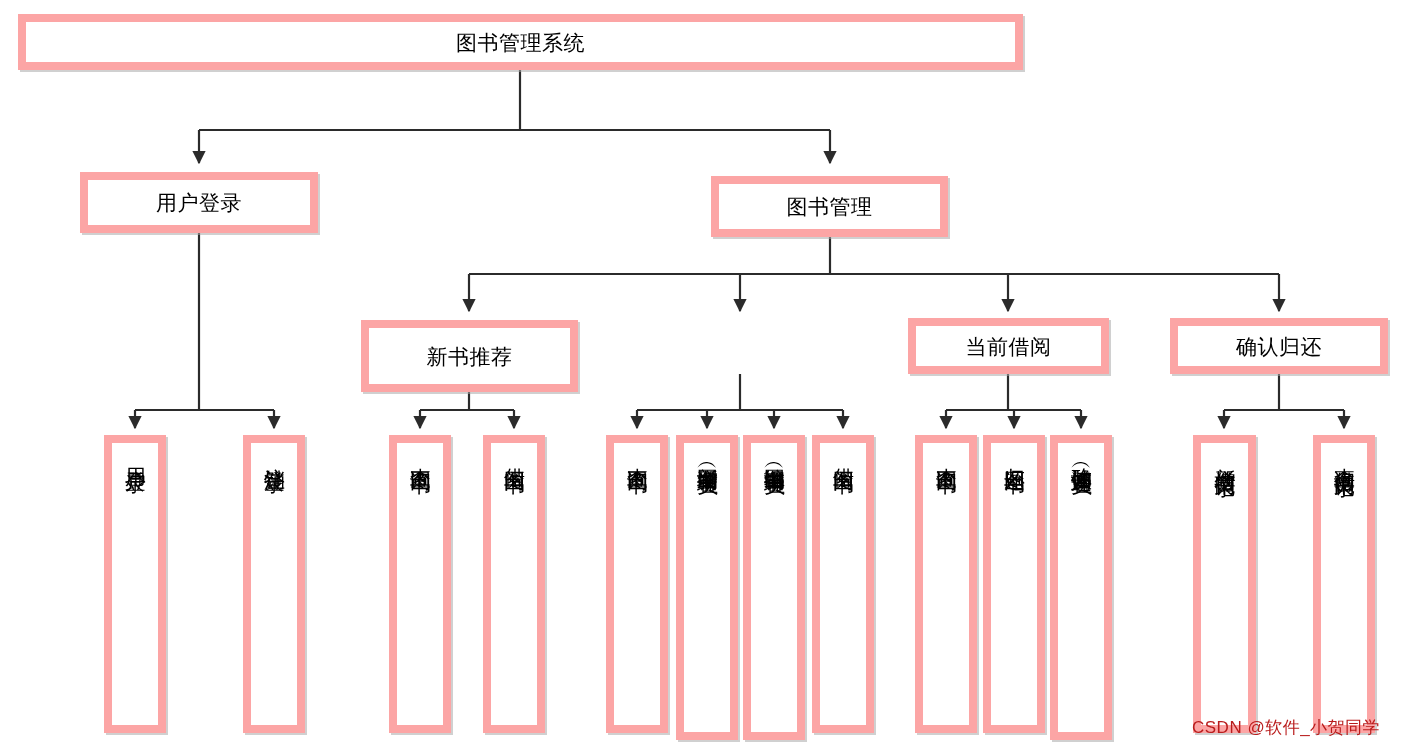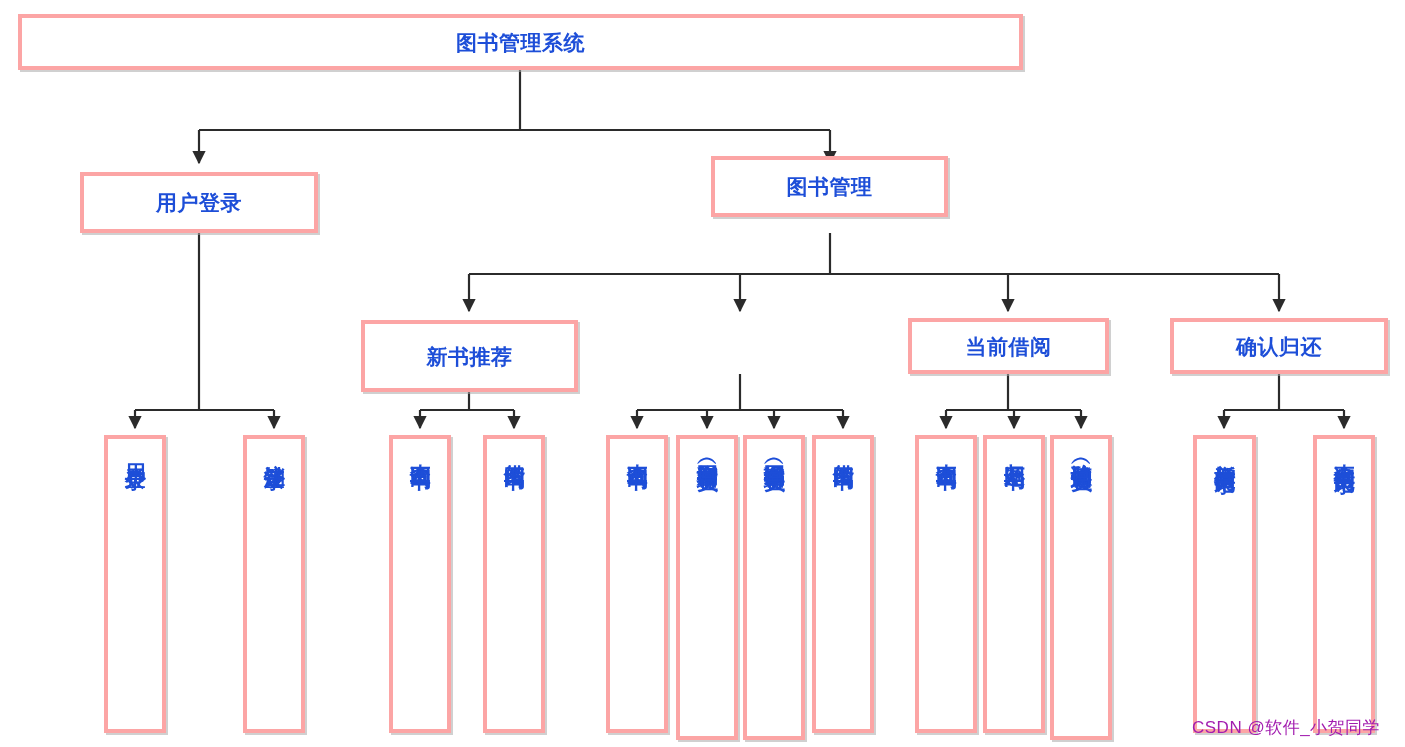--- a/index.html
+++ b/index.html
@@ -21,28 +21,27 @@
     position: absolute;
     left: 0;
     top: 0;
     width: 1405px;
     height: 747px;
     pointer-events: none;
   }
   .node {
     position: absolute;
     box-sizing: border-box;
-    border: 4px solid #fca5a5;
+    border: 8px solid #fca5a5;
     background: #ffffff;
     display: flex;
     align-items: center;
     justify-content: center;
-    color: #1d4ed8;
+    color: #000000;
     box-shadow: 2px 2px 0 rgba(170,170,170,0.55);
-    font-weight: bold;
   }
   .node .label {
     white-space: pre;
     letter-spacing: 0.5px;
   }
   .node.h .label {
     font-size: 21px;
     line-height: 1;
   }
   .node.v {
@@ -57,21 +56,21 @@
     line-height: 1.18;
     letter-spacing: 2px;
     white-space: nowrap;
   }
   .node.v.tall .label {
     letter-spacing: 1px;
   }
   .watermark {
     position: absolute;
     font-size: 17px;
-    color: #a21caf;
+    color: #b91c1c;
     white-space: nowrap;
     letter-spacing: 0.5px;
   }
 </style>
 </head>
 <body>
 
 <div id="canvas">
 
   <svg class="wires" viewBox="0 0 1405 747" xmlns="http://www.w3.org/2000/svg">
@@ -124,21 +123,21 @@
     </g>
   </svg>
 
   <div class="node h" style="left:18px; top:14px; width:1005px; height:56px;">
     <span class="label">图书管理系统</span>
   </div>
 
   <div class="node h" style="left:80px; top:172px; width:238px; height:61px;">
     <span class="label">用户登录</span>
   </div>
-  <div class="node h" style="left:711px; top:156px; width:237px; height:61px;">
+  <div class="node h" style="left:711px; top:176px; width:237px; height:61px;">
     <span class="label">图书管理</span>
   </div>
 
   <div class="node h" style="left:361px; top:320px; width:217px; height:72px;">
     <span class="label">新书推荐</span>
   </div>
   <div class="node h" style="left:900px; top:318px; width:201px; height:56px;margin-left:8px;">
     <span class="label">当前借阅</span>
   </div>
   <div class="node h" style="left:1170px; top:318px; width:218px; height:56px;">

